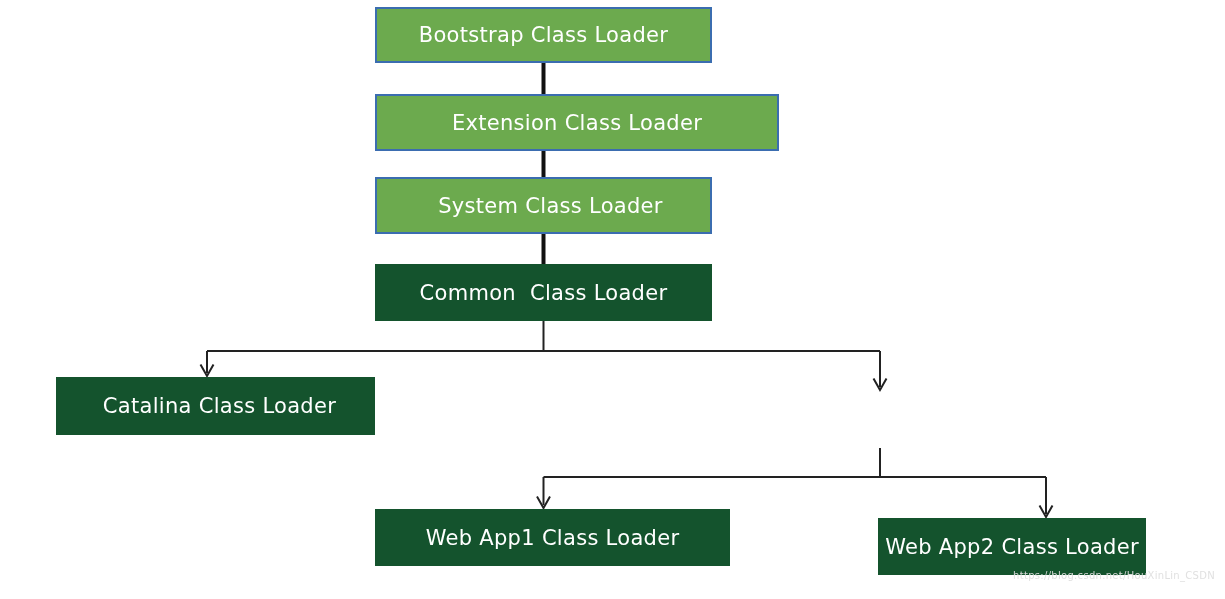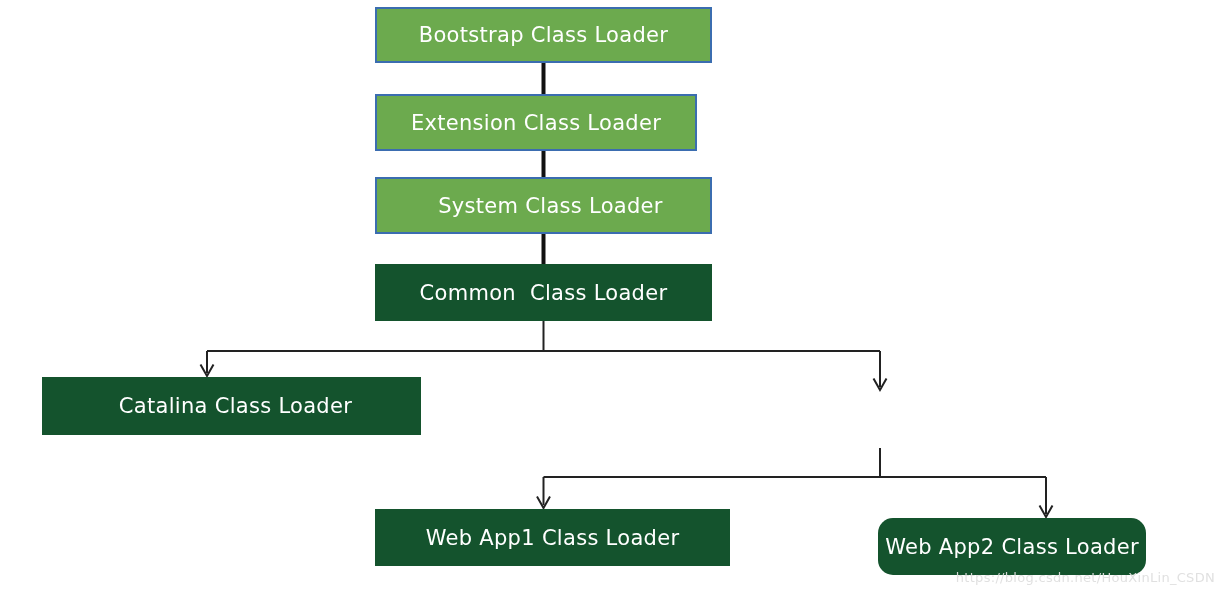--- a/index.html
+++ b/index.html
@@ -38,33 +38,33 @@
   .node.green {
     background: #6caa4e;
     border: 2px solid #3b6db0;
   }
   .node.blue {
     background: #14532d;
     border: none;
   }
   
   .pos-bootstrap { left: 375px; top: 7px;   width: 337px; height: 56px; }
-  .pos-extension { left: 375px; top: 94px;  width: 322px; height: 57px; }
+  .pos-extension { left: 375px; top: 94px;  width: 404px; height: 57px; }
   .pos-system    { left: 375px; top: 177px; width: 337px; height: 57px; padding-left: 14px; }
   .pos-common    { left: 375px; top: 264px; width: 337px; height: 57px; }
-  .pos-catalina  { left: 42px;  top: 377px; width: 379px; height: 58px; padding-left: 8px; }
+  .pos-catalina  { left: 56px;  top: 377px; width: 319px; height: 58px; padding-left: 8px; }
   .pos-shared    { left: 711px; top: 391px; width: 338px; height: 57px; }
   .pos-webapp1   { left: 375px; top: 509px; width: 355px; height: 57px; }
-  .pos-webapp2   { left: 878px; top: 518px; width: 268px; height: 57px; border-radius: 15px; }
+  .pos-webapp2   { left: 878px; top: 518px; width: 268px; height: 57px; }
 
   .watermark {
     position: absolute;
     right: 10px;
     top: 570px;
-    font-size: 13px;
+    font-size: 10px;
     letter-spacing: 0.3px;
     color: rgba(222, 222, 222, 0.95);
     white-space: nowrap;
   }
 </style>
 </head>
 <body>
 
 <div class="canvas">
 

